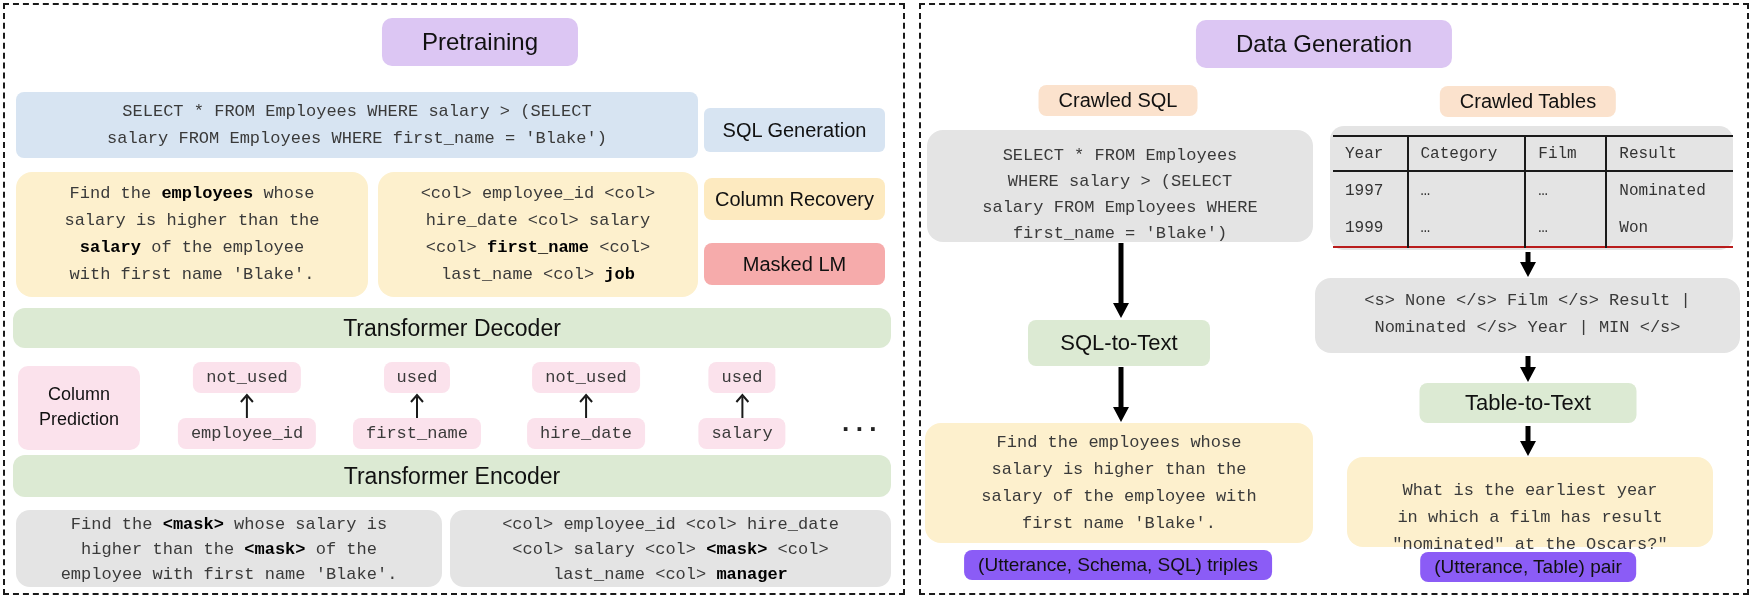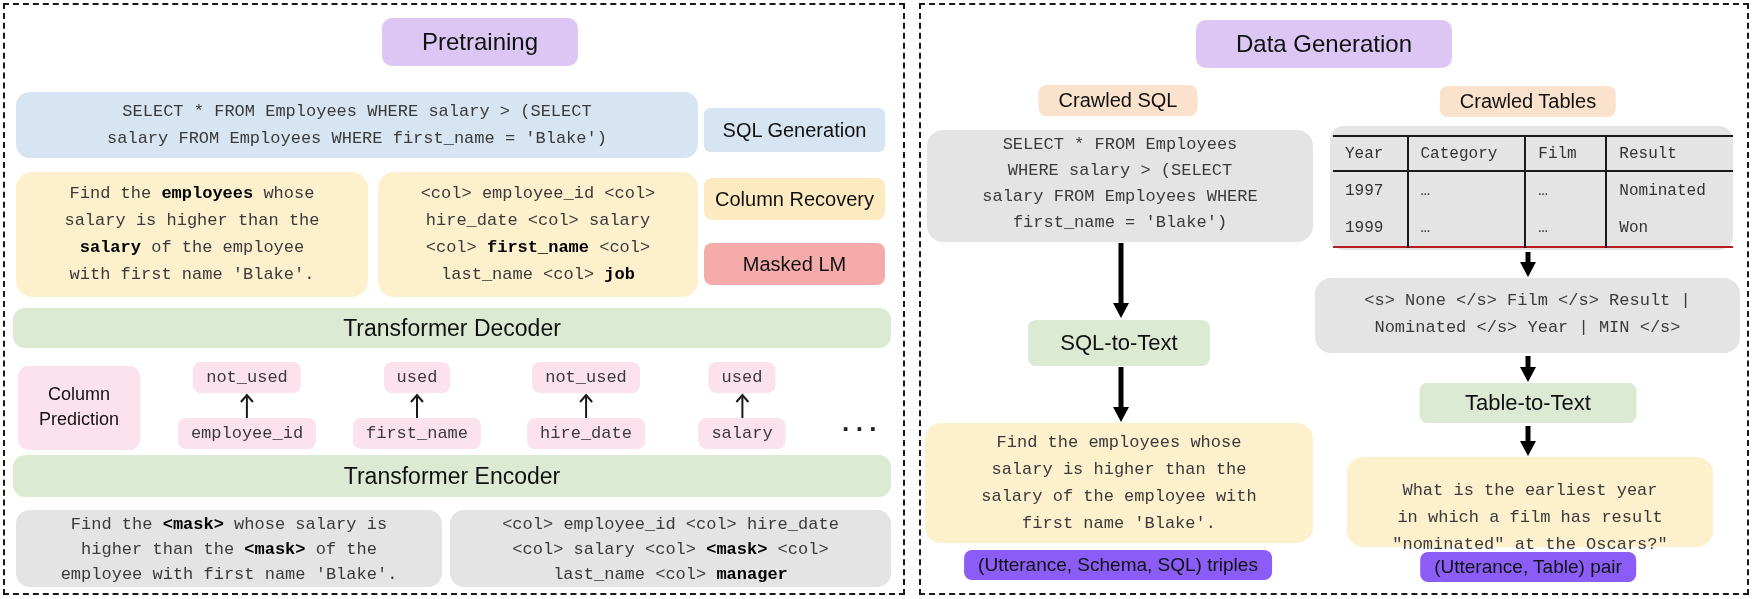--- a/index.html
+++ b/index.html
@@ -41,21 +41,21 @@
 </style>
 </head>
 <body>
 
 <div class="stage">
 
   <div class="abs panel" style="left:3px;top:3px;width:902px;height:592px;"></div>
 
   <div class="abs title-box" style="left:480px;top:18px;">Pretraining</div>
 
-  <div class="abs code-box mono blue" style="left:16px;top:92px;width:682px;height:66px;padding-top:6px;border-radius:14px;">
+  <div class="abs code-box mono blue" style="left:16px;top:92px;width:682px;height:66px;padding-top:6px;border-radius:8px;">
     <div>SELECT * FROM Employees WHERE salary &gt; (SELECT</div>
     <div>salary FROM Employees WHERE first_name = 'Blake')</div>
   </div>
   <div class="abs side-label blue" style="left:704px;top:108px;width:181px;height:44px;line-height:44px;">SQL Generation</div>
 
   <div class="abs code-box mono yellow" style="left:16px;top:172px;width:352px;height:125px;padding-top:8px;">
     <div><span>Find the </span><span class="b">employees</span><span> whose</span></div>
     <div><span>salary is higher than the</span></div>
     <div><span class="b">salary</span><span> of the employee</span></div>
     <div><span>with first name 'Blake'.</span></div>
@@ -123,21 +123,21 @@
     <div><span>last_name &lt;col&gt; </span><span class="b">manager</span></div>
   </div>
 
   <div class="abs panel" style="left:919px;top:3px;width:830px;height:592px;"></div>
 
   <div class="abs title-box" style="left:1324px;top:20px;">Data Generation</div>
 
   <div class="abs tag-label peach" style="left:1118px;top:85px;">Crawled SQL</div>
   <div class="abs tag-label peach" style="left:1528px;top:86px;">Crawled Tables</div>
 
-  <div class="abs code-box mono gray" style="left:927px;top:130px;width:386px;height:112px;padding-top:2px;line-height:26px;">
+  <div class="abs code-box mono gray" style="left:927px;top:130px;width:386px;height:112px;padding-top:13px;line-height:26px;">
     <div>SELECT * FROM Employees</div>
     <div>WHERE salary &gt; (SELECT</div>
     <div>salary FROM Employees WHERE</div>
     <div>first_name = 'Blake')</div>
   </div>
 
   <div class="abs gray" style="left:1330px;top:126px;width:403px;height:124px;border-radius:14px;">
     <table class="crawled" style="position:absolute;left:3px;top:9px;">
       <thead>
         <tr>

